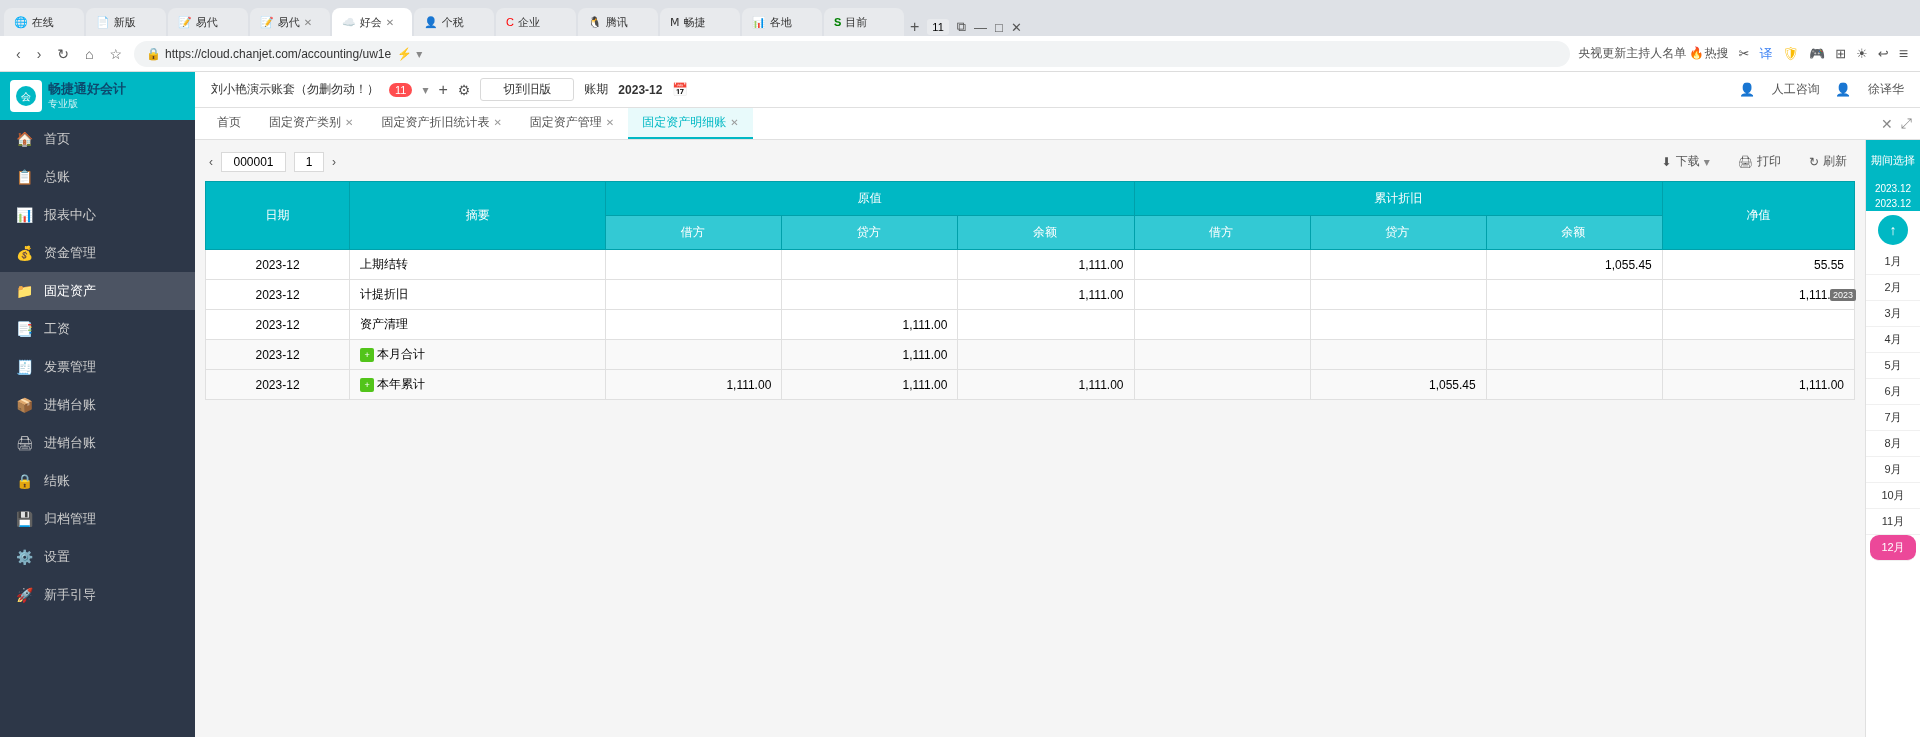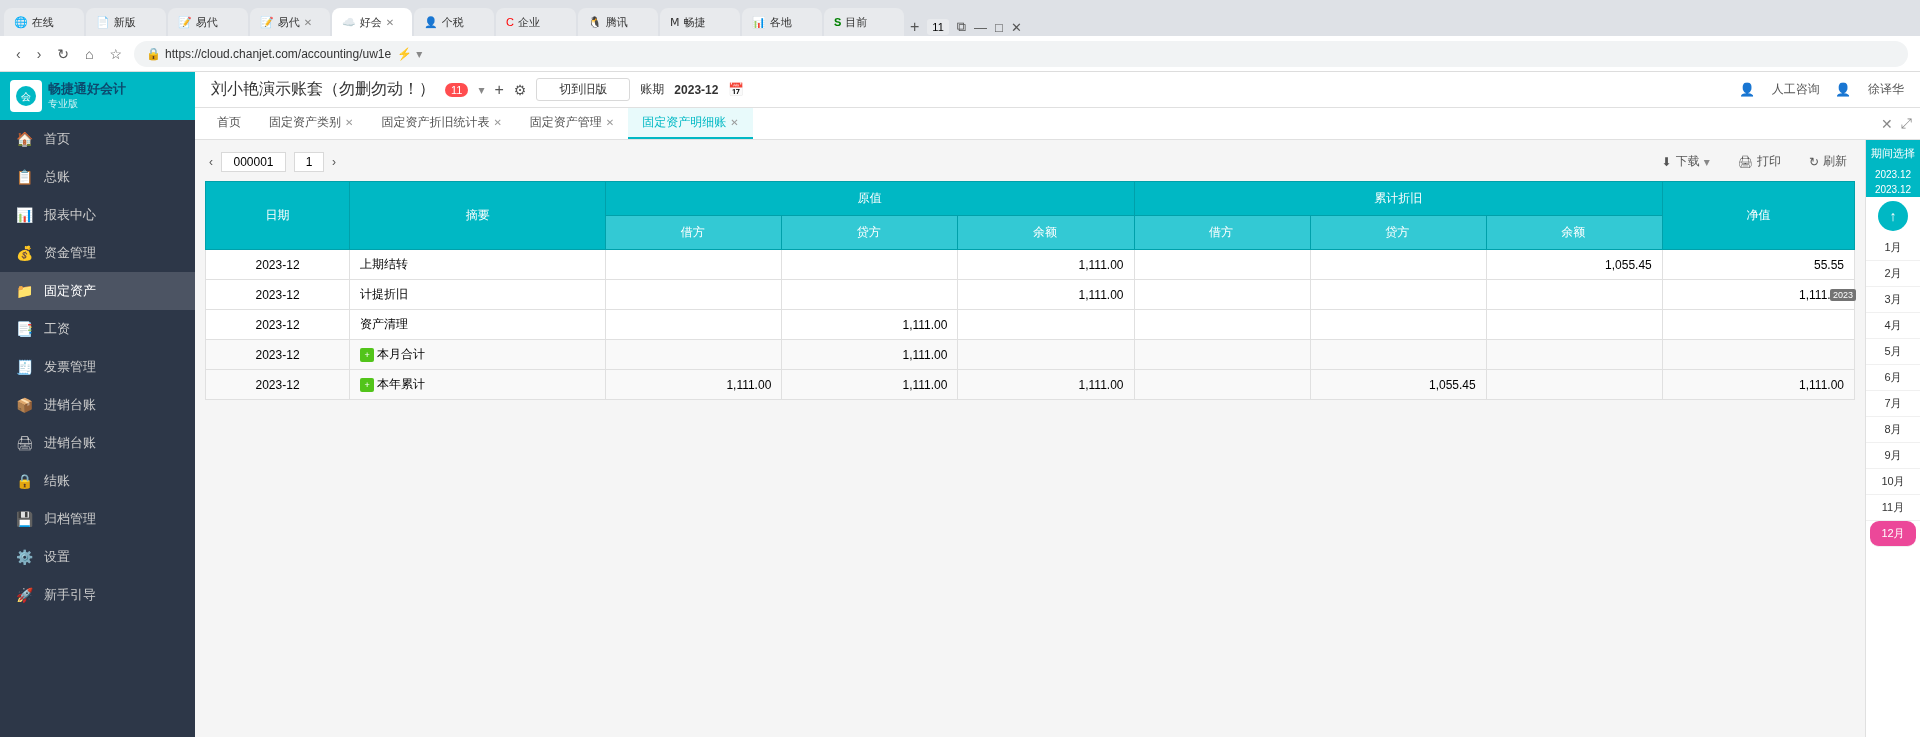--- a/index.html
+++ b/index.html
@@ -26,21 +26,21 @@
     .sidebar-nav { flex: 1; overflow-y: auto; }
     .sidebar-item { display: flex; align-items: center; padding: 10px 16px; gap: 10px; cursor: pointer; color: #ccc; font-size: 13px; }
     .sidebar-item.active { background: rgba(255,255,255,0.15); color: #fff; }
     .sidebar-item .icon { width: 18px; height: 18px; display: flex; align-items: center; justify-content: center; font-size: 14px; }
 
     
     .main-content { flex: 1; display: flex; flex-direction: column; background: #f5f5f5; overflow: hidden; }
 
     
     .topbar { background: #fff; padding: 4px 16px; display: flex; align-items: center; gap: 10px; border-bottom: 1px solid #e0e0e0; min-height: 36px; }
-    .topbar-company { font-size: 16px; color: #333; }
+    .topbar-company { font-size: 12px; color: #333; }
     .topbar-badge { background: #ff4d4f; color: #fff; border-radius: 10px; padding: 1px 6px; font-size: 11px; }
     .topbar-btn { border: 1px solid #d9d9d9; background: #fff; padding: 2px 22px; border-radius: 3px; font-size: 12px; cursor: pointer; color: #333; }
     .topbar-period { font-size: 12px; color: #333; }
     .topbar-right { margin-left: auto; display: flex; align-items: center; gap: 16px; font-size: 12px; color: #555; }
 
     
     .tabs-bar { background: #fff; display: flex; align-items: center; border-bottom: 1px solid #e0e0e0; padding: 0 8px; min-height: 32px; }
     .tab-item { padding: 6px 14px; font-size: 12px; color: #555; cursor: pointer; border-bottom: 2px solid transparent; display: flex; align-items: center; gap: 4px; white-space: nowrap; }
     .tab-item.active { color: #00b8c4; border-bottom: 2px solid #00b8c4; background: #e8fafb; }
     .tab-item .tab-x { color: #999; font-size: 10px; }
@@ -61,21 +61,21 @@
     .data-table { width: 100%; border-collapse: collapse; font-size: 12px; }
     .data-table th { background: #00b8c4; color: #fff; padding: 8px 10px; text-align: center; border: 1px solid #00a0aa; font-weight: normal; }
     .data-table td { padding: 6px 10px; border: 1px solid #e0e0e0; background: #fff; text-align: right; }
     .data-table td.left { text-align: left; }
     .data-table td.center { text-align: center; }
     .summary-row td { background: #f9f9f9; font-weight: normal; }
     .summary-icon { display: inline-block; width: 14px; height: 14px; background: #52c41a; color: #fff; border-radius: 2px; font-size: 9px; text-align: center; line-height: 14px; margin-right: 3px; }
 
     
     .right-panel { width: 55px; background: #fff; border-left: 1px solid #e0e0e0; display: flex; flex-direction: column; }
-    .right-panel-header { background: #00b8c4; color: #fff; font-size: 11px; text-align: center; padding: 6px 2px; }
+    .right-panel-header { background: #00b8c4; color: #fff; font-size: 11px; text-align: center; padding: 13px 2px; }
     .right-panel-date { background: #00b8c4; color: #fff; font-size: 10px; text-align: center; padding: 2px; }
     .month-item { font-size: 11px; text-align: center; padding: 5px 2px; cursor: pointer; color: #333; border-bottom: 1px solid #f0f0f0; }
     .month-item.active { background: #ec4899; color: #fff; border-radius: 9px; margin: 0 4px; }
 
     
     .scroll-arrow-btn { width: 30px; height: 30px; background: #00b8c4; border-radius: 50%; display: flex; align-items: center; justify-content: center; color: #fff; font-size: 14px; cursor: pointer; margin: 4px auto; }
     .subheader-close { margin-left: auto; display: flex; gap: 8px; align-items: center; color: #888; font-size: 13px; cursor: pointer; }
     th.sub-header { background: #33c9d4; padding-left: 8px; }
   </style>
 </head>
@@ -142,20 +142,31 @@
   <span class="nav-btn">‹</span>
   <span class="nav-btn">›</span>
   <span class="nav-btn">↻</span>
   <span class="nav-btn">⌂</span>
   <span class="nav-btn">☆</span>
   <div class="url-bar">
     <span style="color:#1a73e8; margin-right:4px;">🔒</span>
     <span>https://cloud.chanjet.com/accounting/uw1e</span>
     <span style="margin-left:6px; color:#888;">⚡</span>
     <span style="margin-left:4px; color:#888;">▾</span>
+  </div>
+  <div class="browser-extras">
+    <span style="color:#555; font-size:12px;">央视更新主持人名单 🔥热搜</span>
+    <span style="font-size:13px;">✂</span>
+    <span style="font-size:13px; color:#4285f4;">译</span>
+    <span style="font-size:13px; color:#fbbc04;">🛡</span>
+    <span style="font-size:13px;">🎮</span>
+    <span style="font-size:13px;">⊞</span>
+    <span style="font-size:13px;">☀</span>
+    <span style="font-size:13px;">↩</span>
+    <span style="font-size:16px;">≡</span>
   </div>
 </div>
 
 <div class="app-container">
 
   <div class="sidebar">
     <div class="sidebar-header">
       <div class="sidebar-logo">
         <svg width="24" height="24" viewBox="0 0 24 24">
             <circle cx="12" cy="12" r="10" fill="#00b8c4"></circle>

